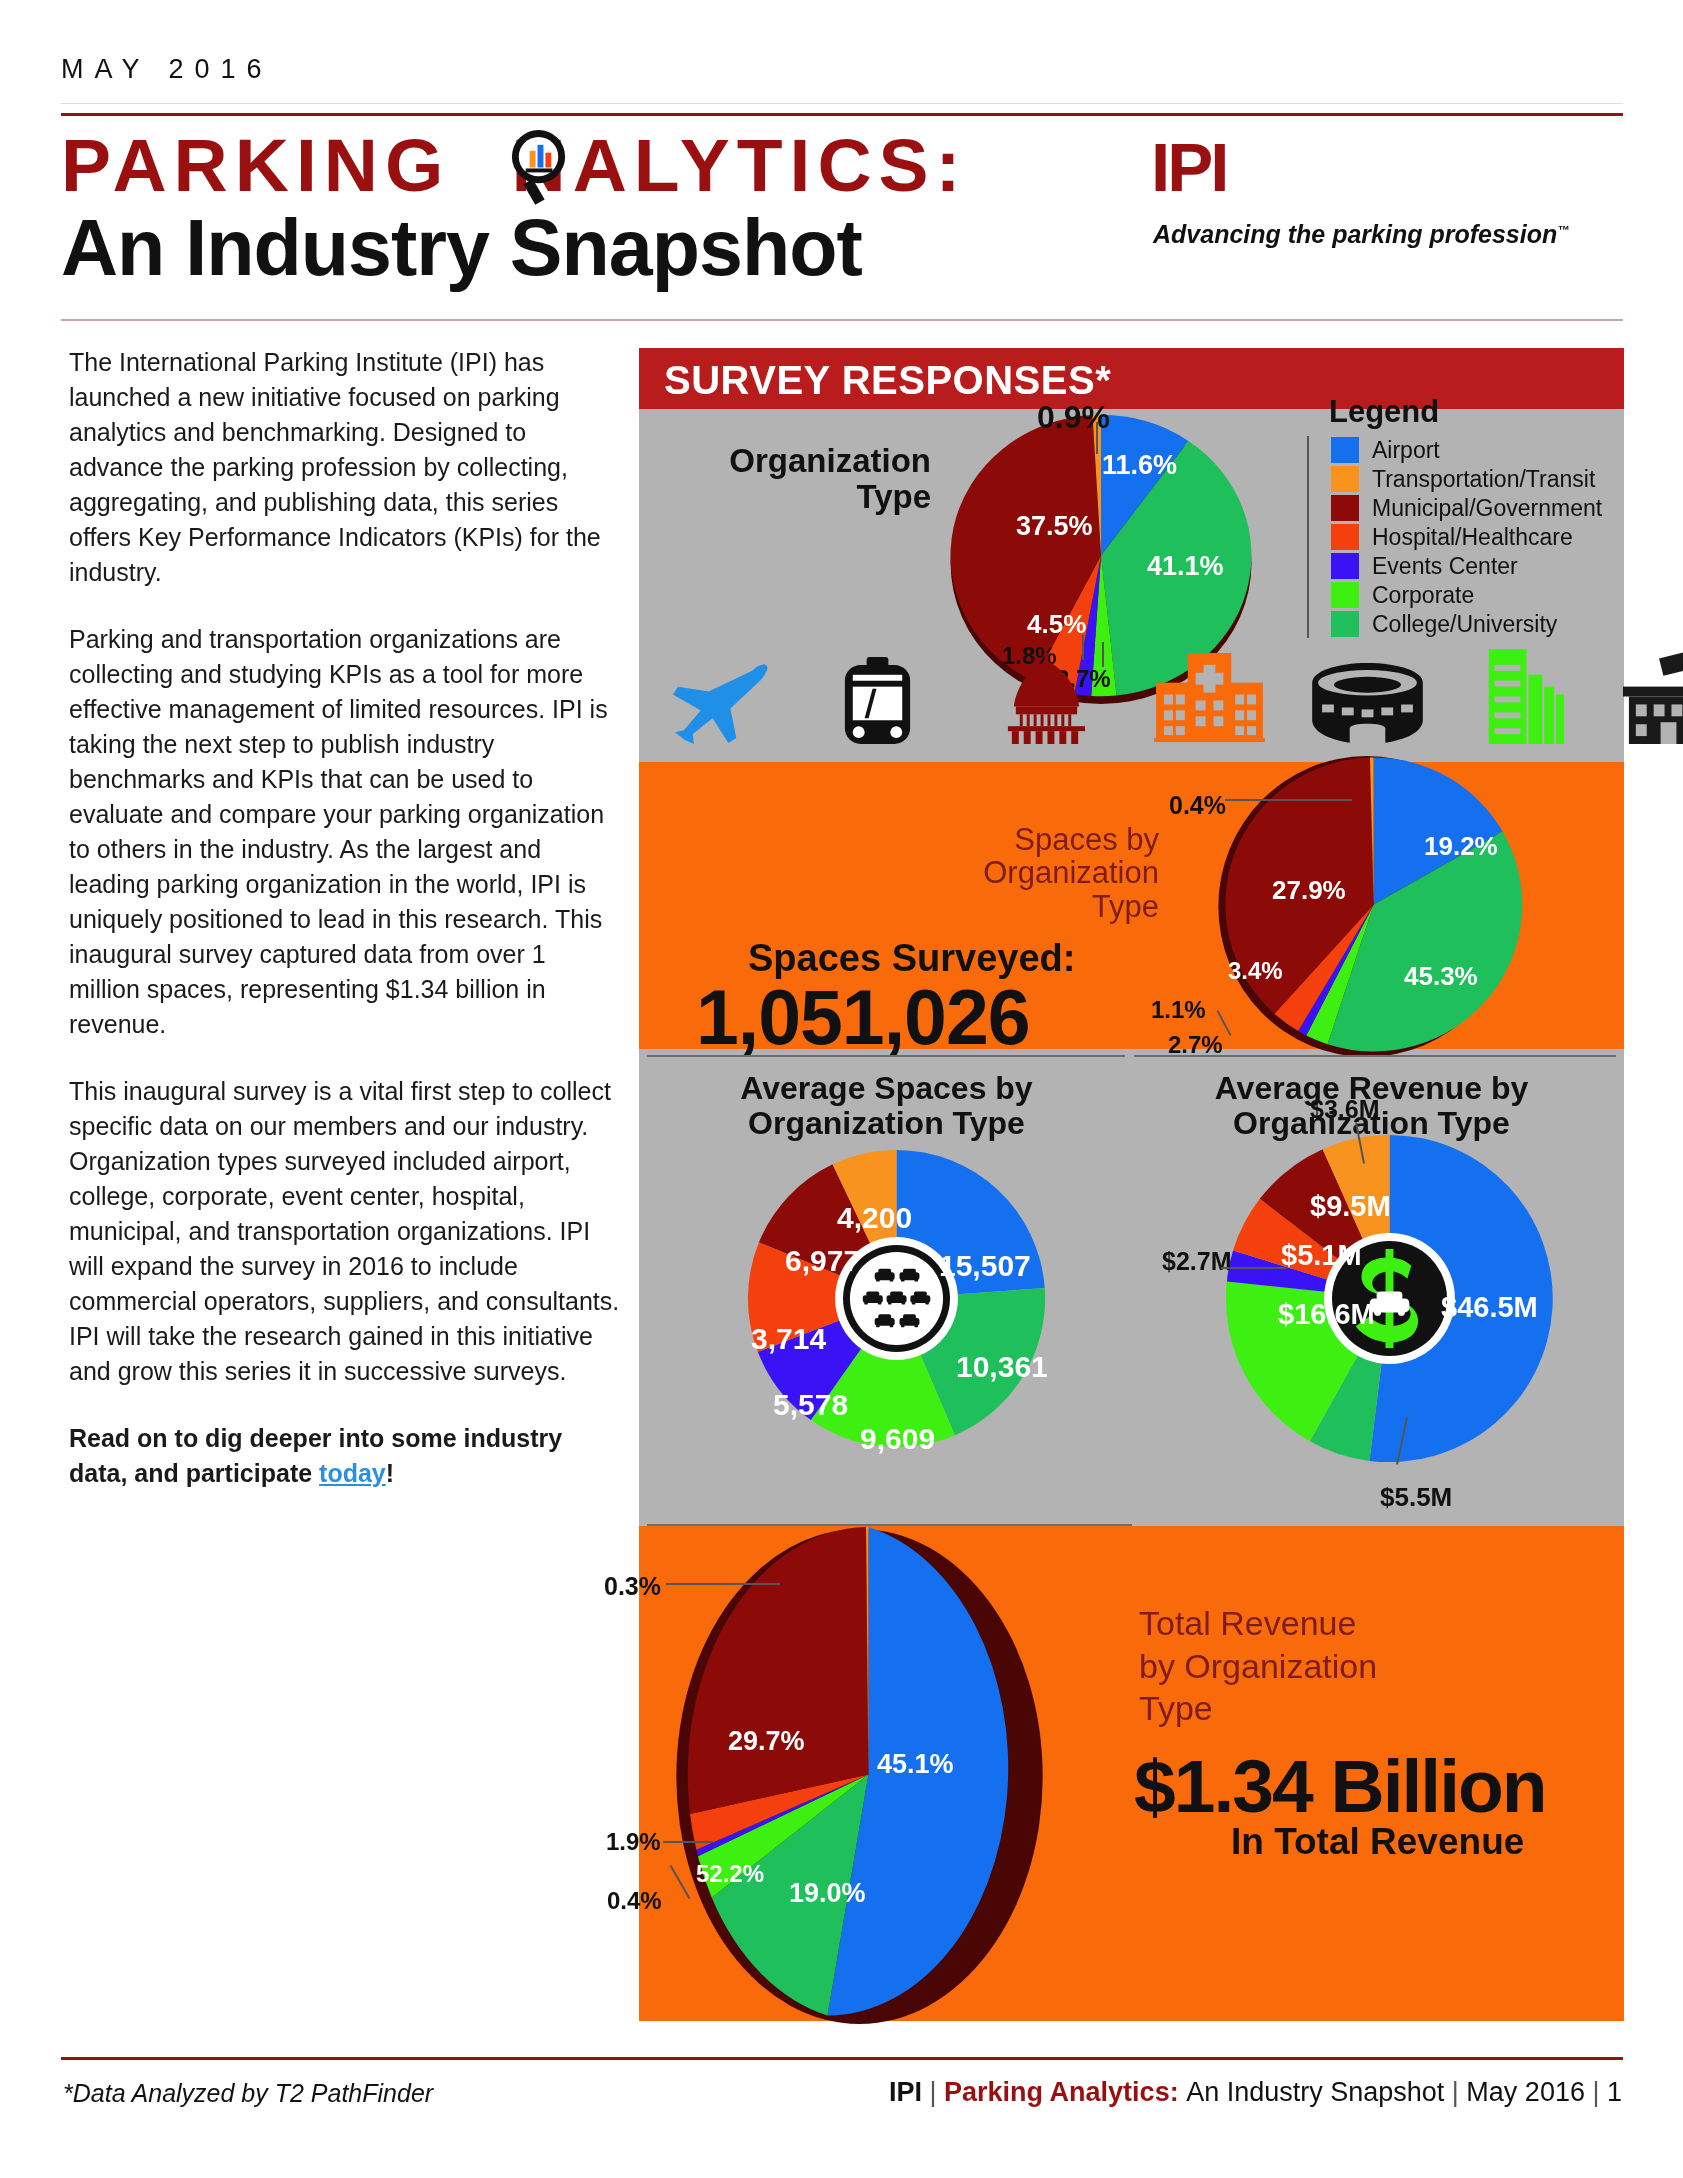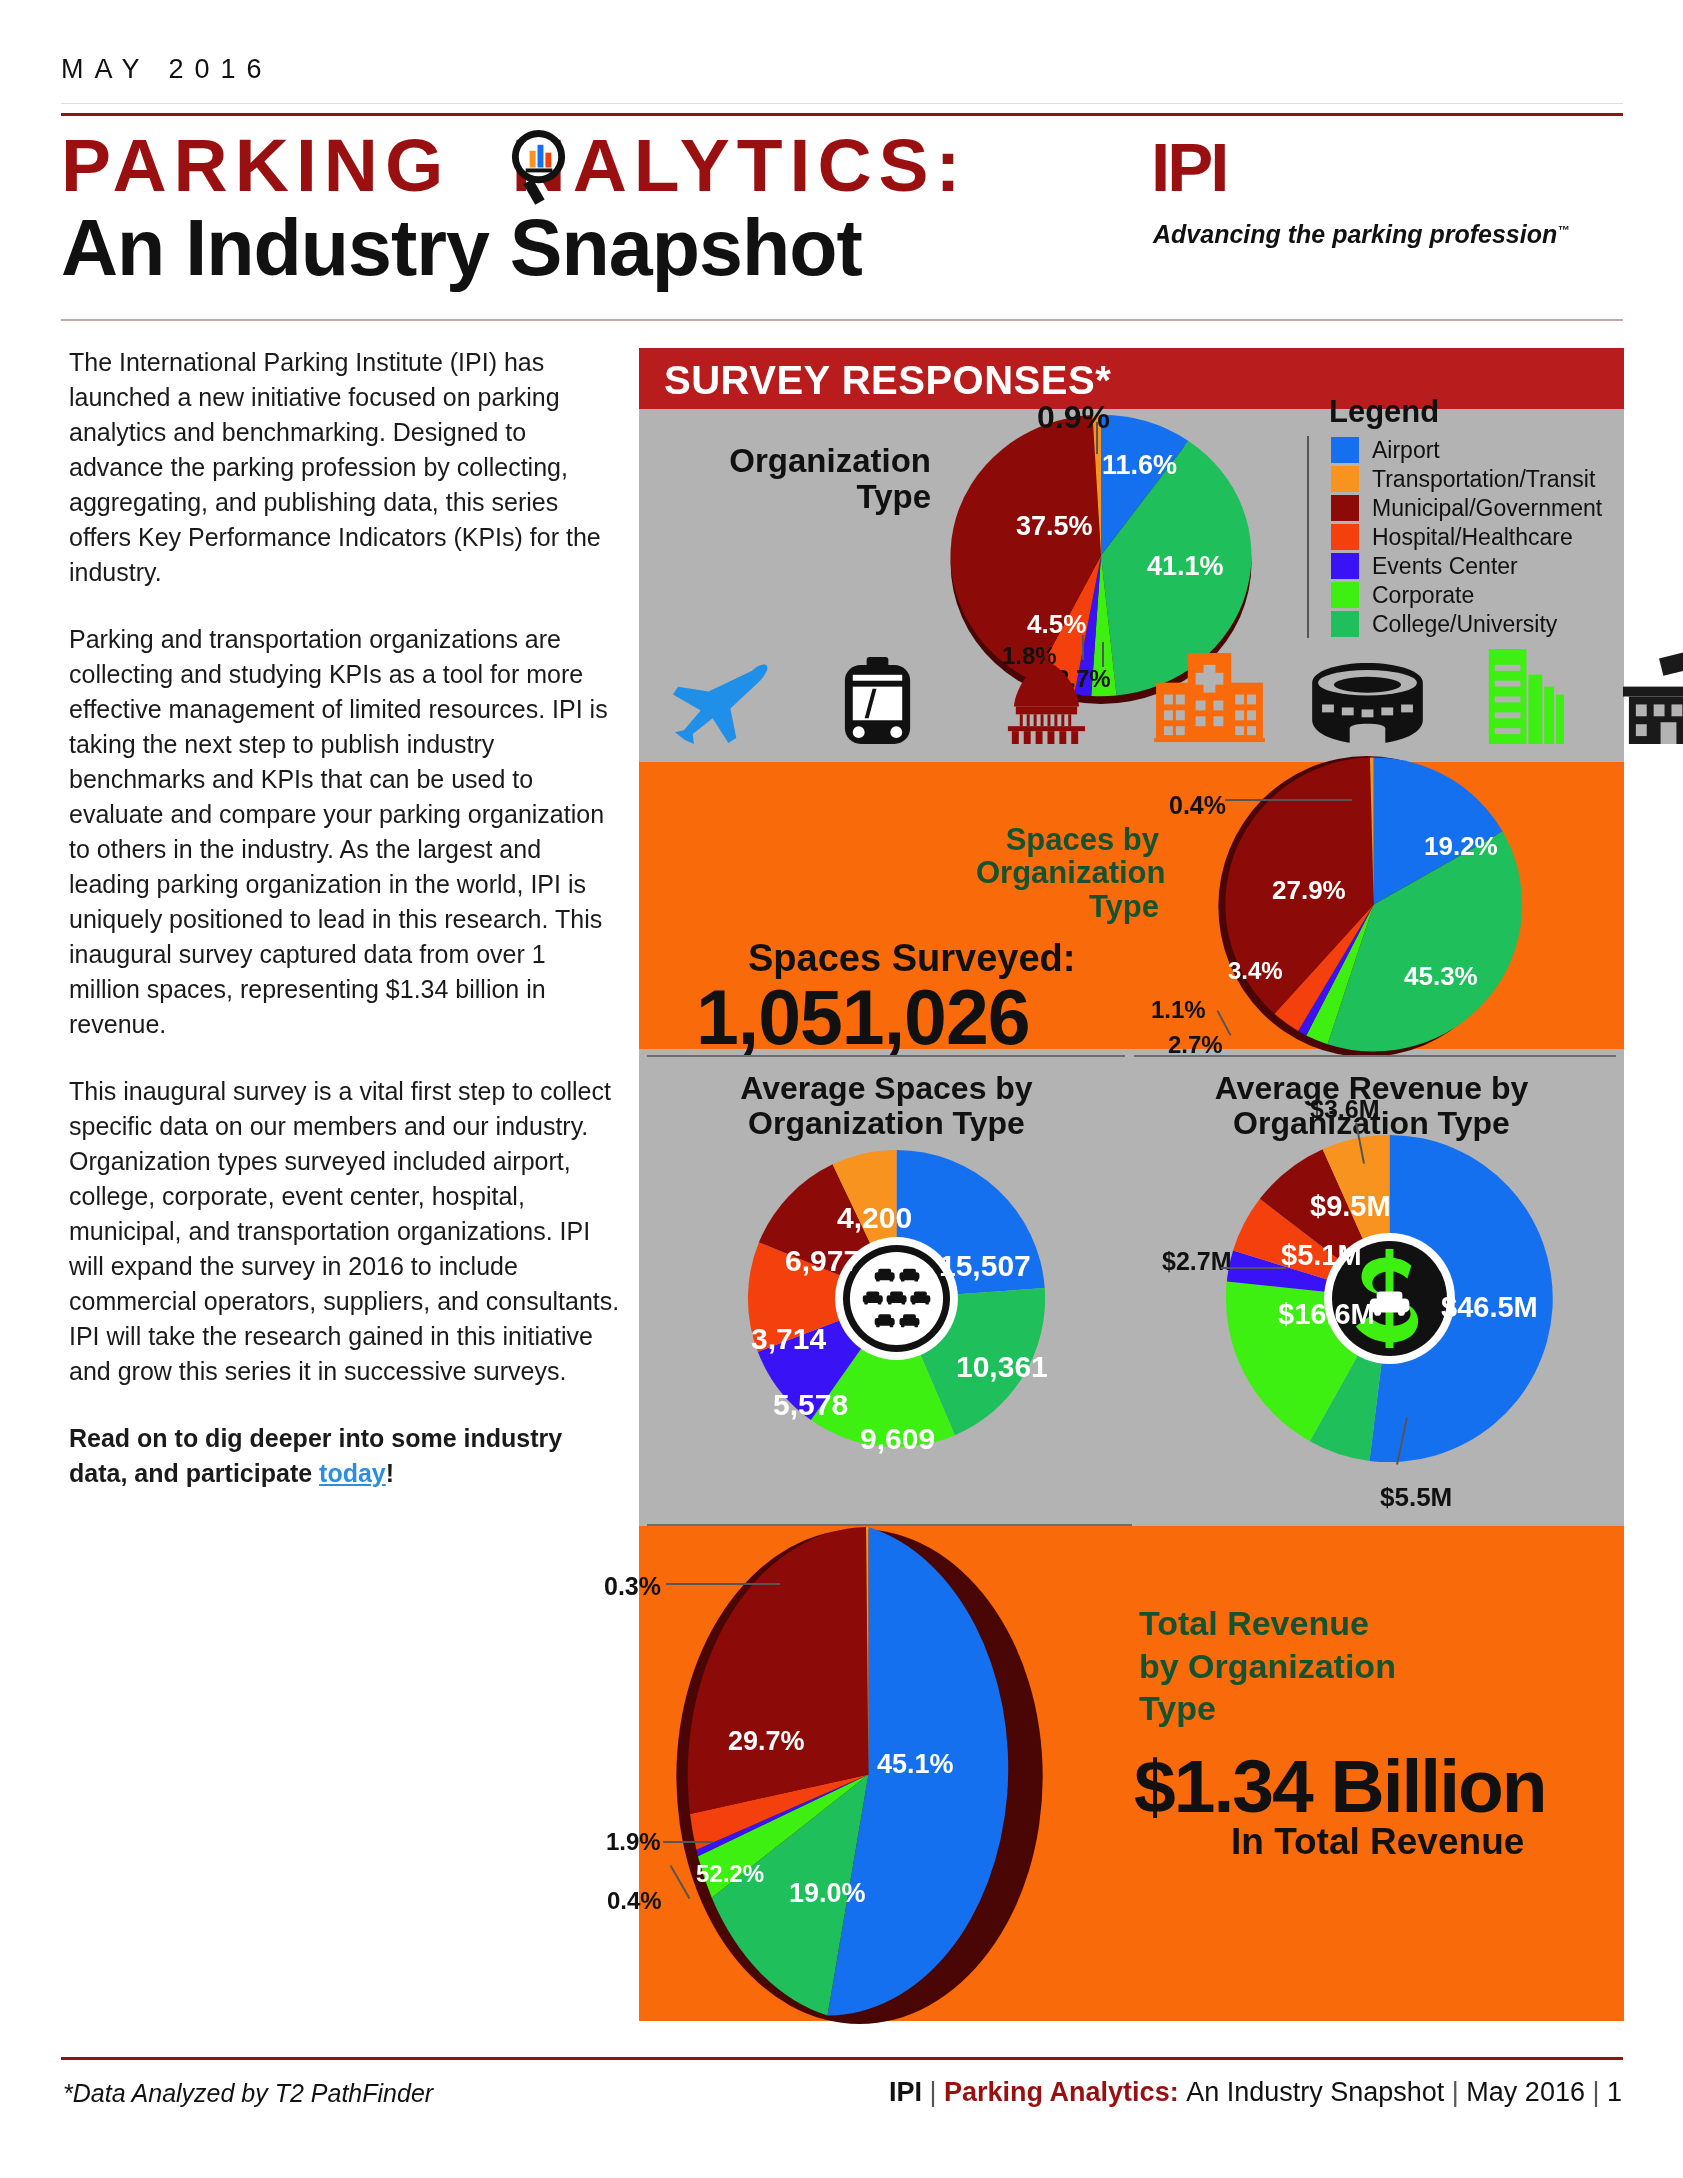--- a/index.html
+++ b/index.html
@@ -56,21 +56,21 @@
   .legend-sw{width:28px;height:26px;margin-right:13px;flex:none;}
   .legend-tx{font-size:23px;color:#111;white-space:nowrap;}
 
   
   .icon-row{position:absolute;left:18px;top:297px;width:950px;height:99px;}
   .ico{position:absolute;bottom:0;}
 
   .big-num{position:absolute;font-weight:700;color:#111;}
   .spaces-lbl{position:absolute;font-weight:700;color:#111;}
 
-  .maroon-t{color:#14532d;font-weight:700;}
+  .maroon-t{color:#7f1d1d;font-weight:400;}
 
   
   .rule-foot{position:absolute;left:61px;top:2057px;width:1562px;height:3px;background:#8c1616;}
   .foot-left{position:absolute;left:63px;top:2079px;font-size:25px;font-style:italic;color:#111;}
   .foot-right{position:absolute;right:61px;top:2077px;font-size:27px;color:#111;white-space:nowrap;}
   .foot-right b{font-weight:700;}
   .foot-red{color:#9a1010;font-weight:700;}
   .sep-pipe{color:#555;}
 </style>
 </head>

